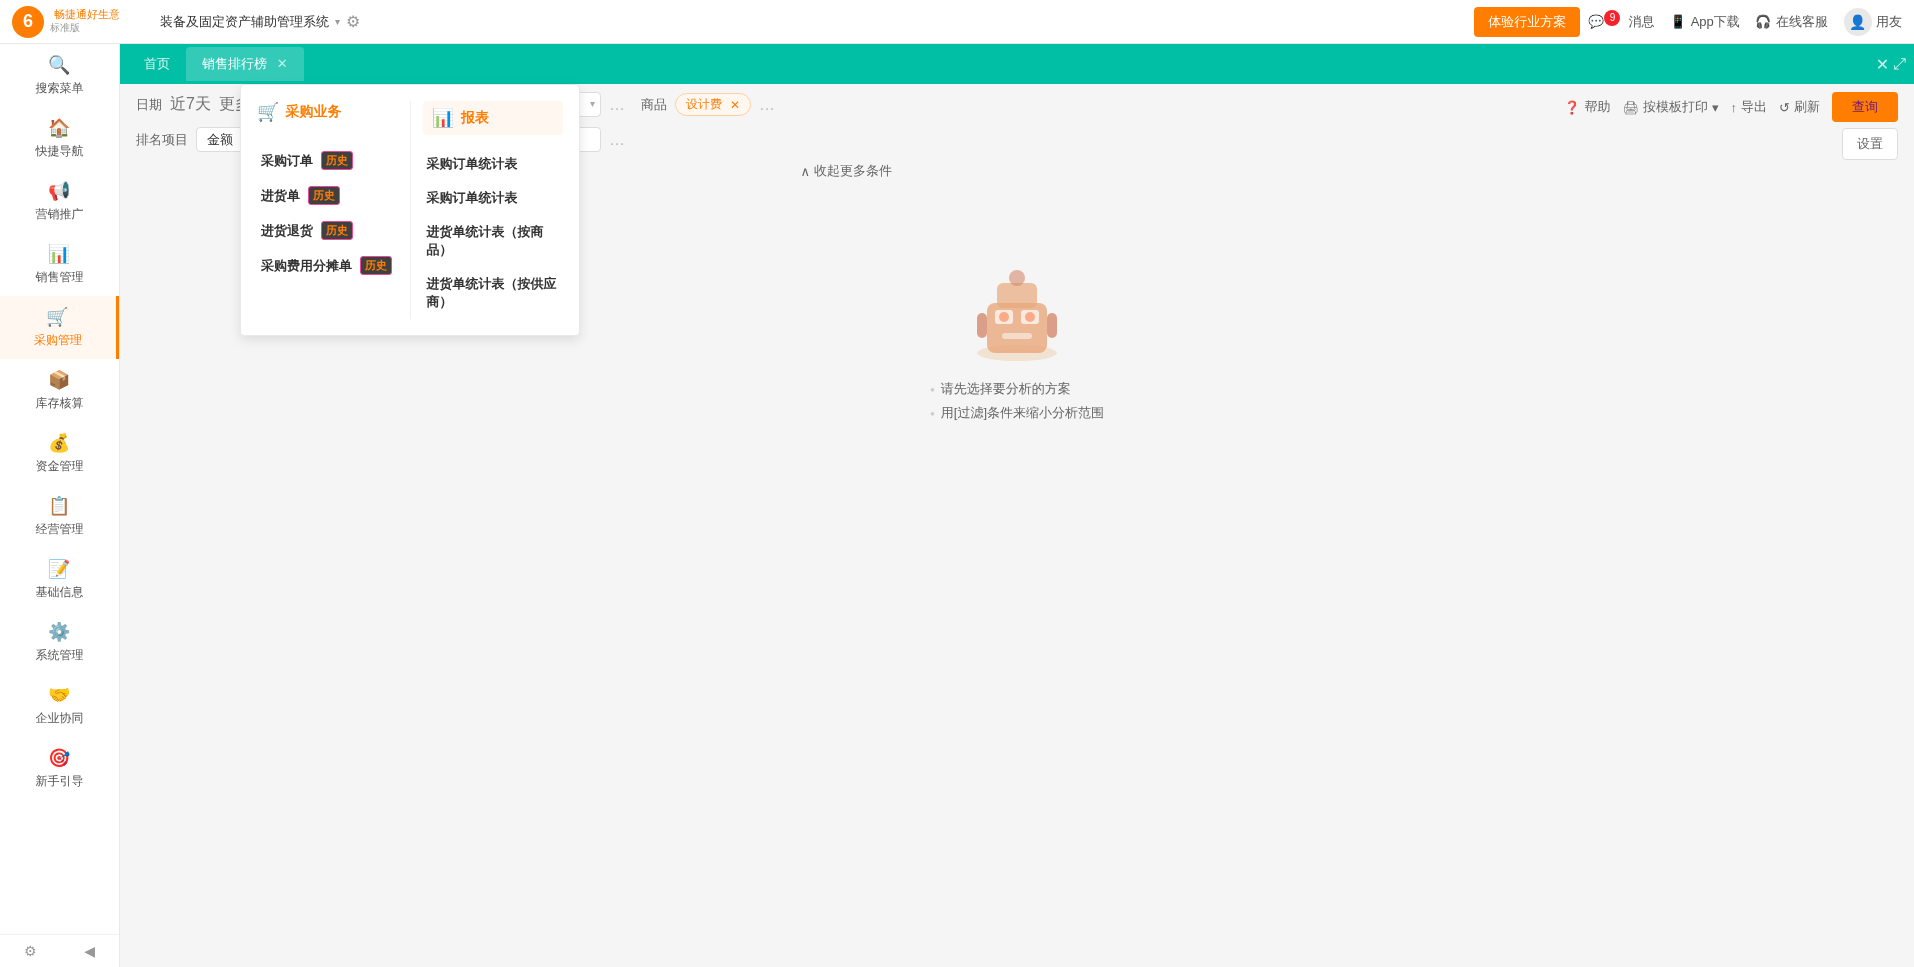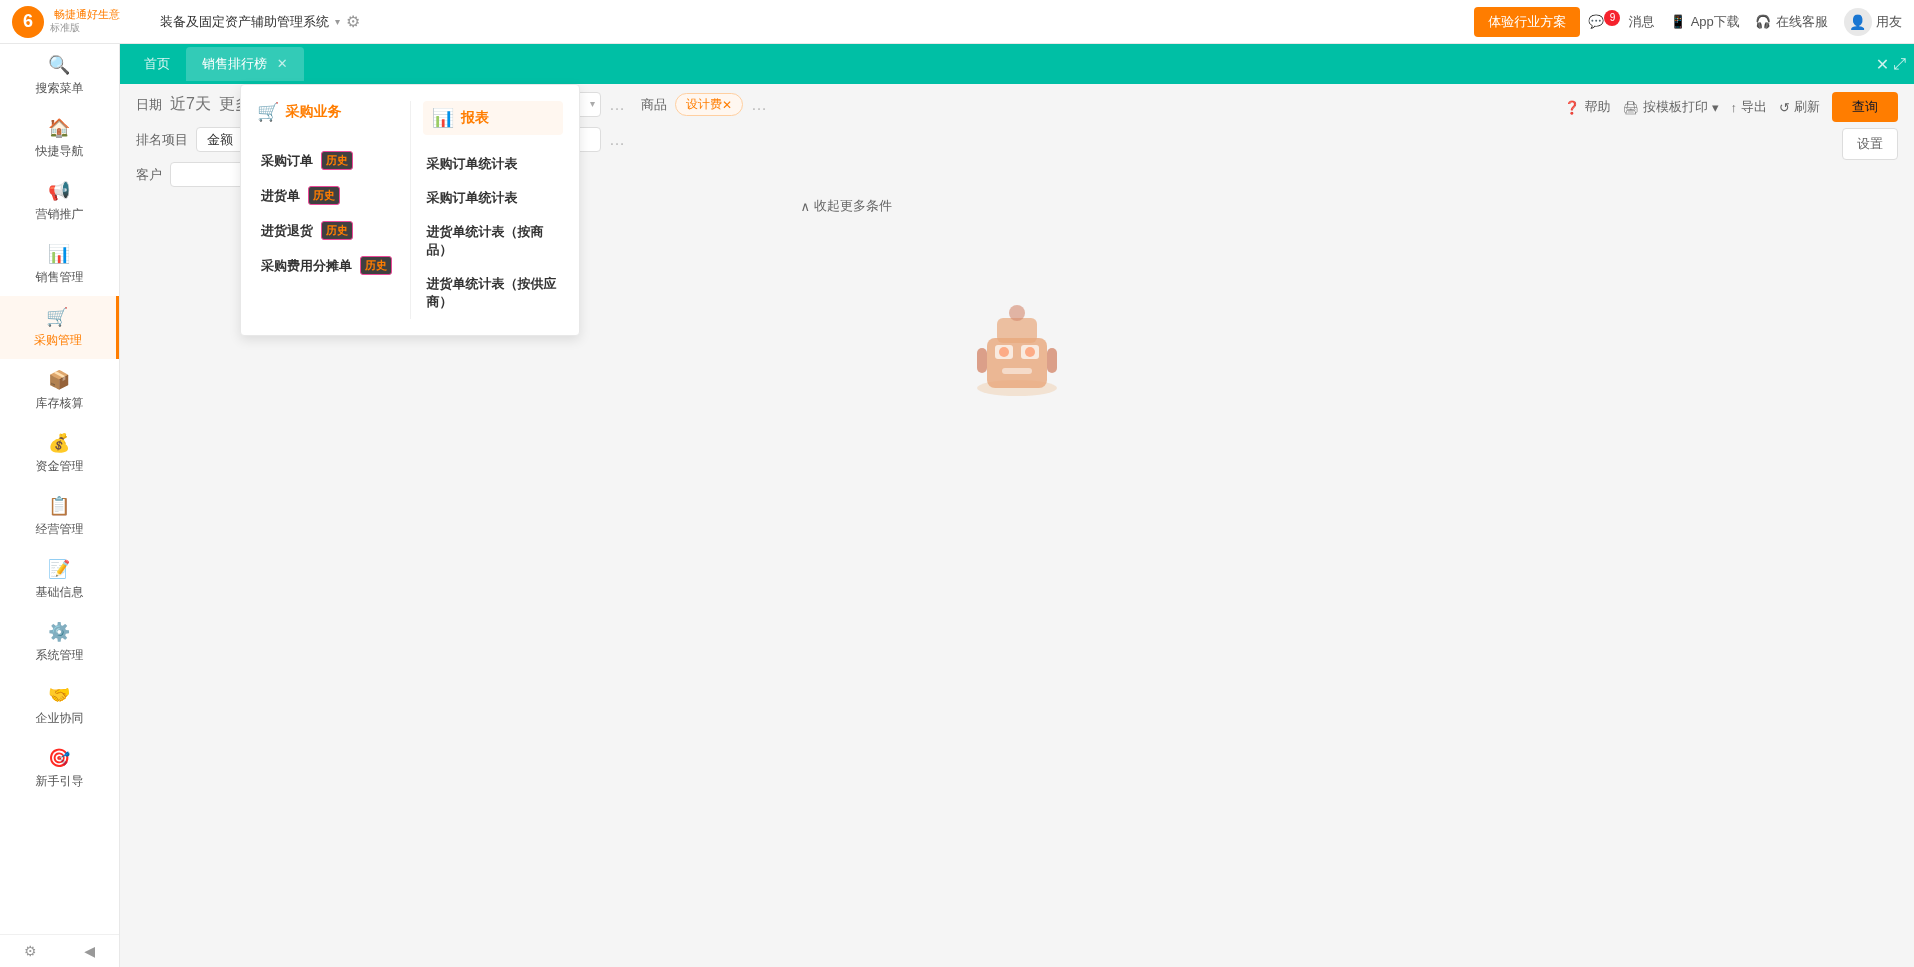--- a/index.html
+++ b/index.html
@@ -36,28 +36,28 @@
     .tab-actions { display: flex; gap: 4px; color: rgba(255,255,255,0.8); font-size: 18px; cursor: pointer; }
     .sidebar-item { display: flex; flex-direction: column; align-items: center; padding: 10px 0; cursor: pointer; color: #555; font-size: 12px; gap: 4px; position: relative; }
     .sidebar-item.active { color: #ff7d00; background: #fff7f0; border-right: 3px solid #ff7d00; }
     .sidebar-item .icon { font-size: 18px; }
     .sidebar-bottom { margin-top: auto; border-top: 1px solid #f0f0f0; padding: 8px 0; display: flex; justify-content: space-around; }
     .sidebar-bottom-btn { color: #999; cursor: pointer; font-size: 14px; }
 
     
     .content-inner { flex: 1; background: #f5f5f5; position: relative; padding: 0; }
     .toolbar-btn { display: flex; align-items: center; gap: 4px; color: #666; font-size: 13px; cursor: pointer; }
-    .query-btn { background: #ff7d00; color: #0f172a; border: none; border-radius: 4px; padding: 6px 20px; font-size: 13px; cursor: pointer; }
+    .query-btn { background: #ff7d00; color: #701a75; border: none; border-radius: 4px; padding: 6px 20px; font-size: 13px; cursor: pointer; }
     .settings-btn { background: white; color: #666; border: 1px solid #ddd; border-radius: 4px; padding: 6px 14px; font-size: 13px; cursor: pointer; display: block; margin-top: 4px; }
     .filter-row { display: flex; align-items: center; gap: 16px; margin-bottom: 10px; flex-wrap: wrap; }
     .filter-item { display: flex; align-items: center; gap: 8px; }
     .filter-label { color: #666; font-size: 13px; white-space: nowrap; }
     .filter-input { border: 1px solid #ddd; border-radius: 4px; padding: 4px 10px; font-size: 13px; color: #333; min-width: 120px; }
     .filter-select { border: 1px solid #ddd; border-radius: 4px; padding: 4px 24px 4px 10px; font-size: 13px; color: #333; min-width: 120px; appearance: none; cursor: pointer; background: white; }
-    .filter-tag { background: #fff7f0; border: 1px solid #ffcfa0; border-radius: 12px; padding: 2px 10px; font-size: 12px; color: #ff7d00; display: flex; align-items: center; gap: 0; }
+    .filter-tag { background: #fff7f0; border: 1px solid #ffcfa0; border-radius: 12px; padding: 2px 10px; font-size: 12px; color: #ff7d00; display: flex; align-items: center; gap: 8px; }
     .filter-tag-close { color: #ff7d00; cursor: pointer; }
     .filter-dots { color: #bbb; font-size: 16px; cursor: pointer; }
     .collapse-btn { display: flex; align-items: center; gap: 4px; color: #666; font-size: 13px; cursor: pointer; margin: 0 auto; }
 
     
     .empty-state { display: flex; flex-direction: column; align-items: center; justify-content: center; flex: 1; gap: 12px; padding: 60px 0; }
     .empty-list { list-style: none; }
     .empty-list li { display: flex; align-items: center; gap: 6px; color: #666; font-size: 13px; margin-bottom: 6px; }
     .empty-list li::before { content: '●'; color: #ccc; font-size: 8px; }
 
@@ -288,27 +288,20 @@
                   </div>
                   <span class="filter-dots" style="visibility:hidden;">…</span>
                 </div>
                 <div class="filter-item">
                   <span class="filter-label">业务员</span>
                   <input class="filter-input" type="text" style="">
                   <span class="filter-dots">…</span>
                 </div>
               </div>
 
-              <div class="filter-row">
-                <div class="filter-item">
-                  <span class="filter-label">客户</span>
-                  <input class="filter-input" type="text" style="">
-                  <span class="filter-dots">…</span>
-                </div>
-              </div>
 
               <div style="display:flex; justify-content:center; margin-top:4px;">
                 <div class="collapse-btn">
                   <span>∧</span>
                   <span>收起更多条件</span>
                 </div>
               </div>
             </div>
 
             <div class="toolbar-right">
@@ -347,18 +340,26 @@
               <rect x="64" y="62" width="18" height="14" rx="3" fill="white" opacity="0.7"></rect>
               <rect x="45" y="85" width="30" height="6" rx="3" fill="white" opacity="0.5"></rect>
               <rect x="20" y="65" width="10" height="25" rx="5" fill="#d4896e" opacity="0.8"></rect>
               <rect x="90" y="65" width="10" height="25" rx="5" fill="#d4896e" opacity="0.8"></rect>
               <ellipse cx="47" cy="69" rx="5" ry="5" fill="#ff9060" opacity="0.7"></ellipse>
               <ellipse cx="73" cy="69" rx="5" ry="5" fill="#ff9060" opacity="0.7"></ellipse>
               <rect x="40" y="35" width="40" height="25" rx="6" fill="#e8a87c" opacity="0.7"></rect>
               <circle cx="60" cy="30" r="8" fill="#d4896e" opacity="0.6"></circle>
             </svg>
           </div>
+          <ul class="empty-list">
+            <li>
+              <span>请先选择要分析的方案</span>
+            </li>
+            <li>
+              <span>用[过滤]条件来缩小分析范围</span>
+            </li>
+          </ul>
         </div>
 
       </div>
     </div>
   </div>
 </div>
 
 </body></html>

